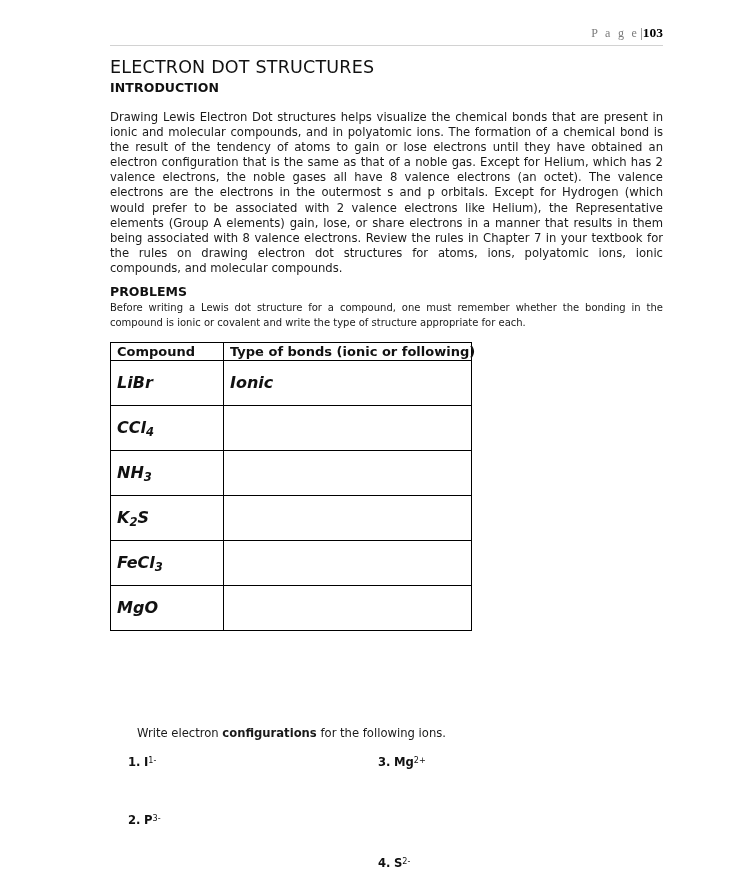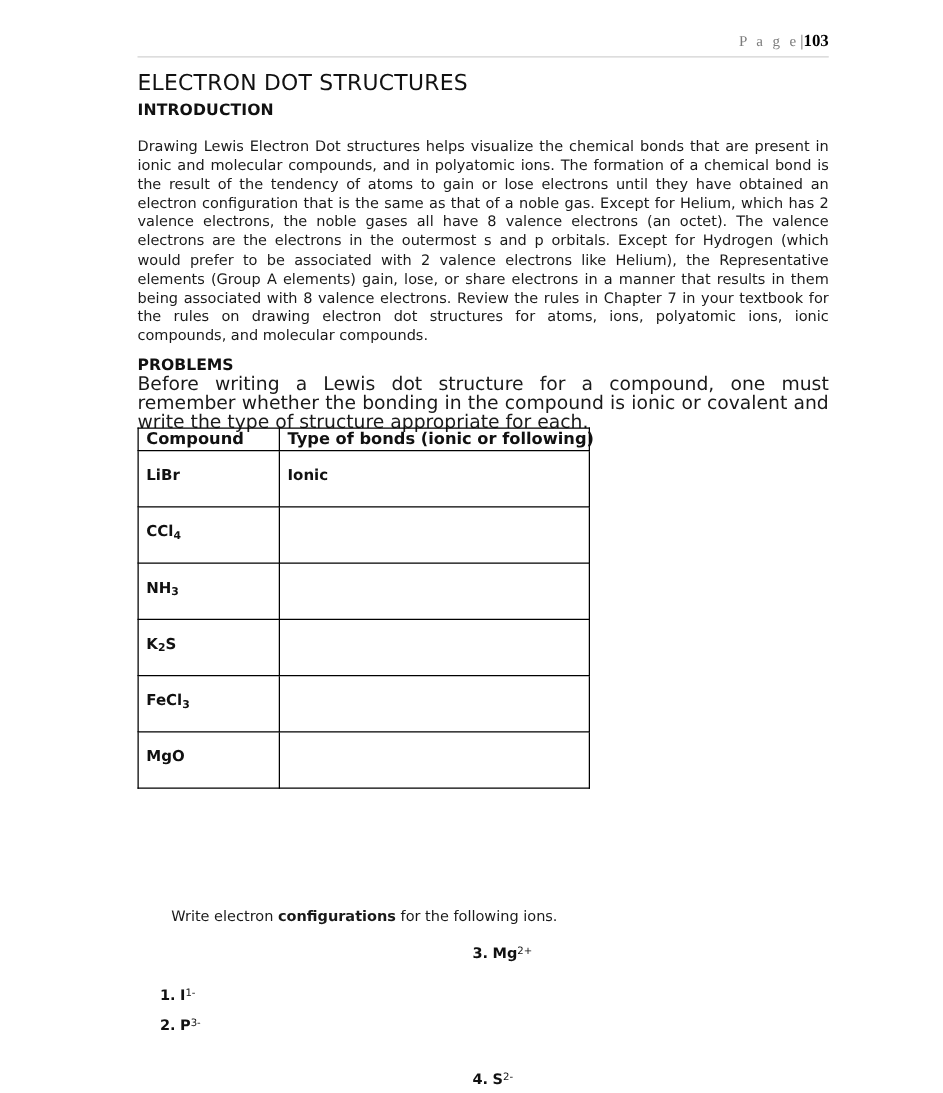--- a/index.html
+++ b/index.html
@@ -102,21 +102,21 @@
     font-size: 12.5px;
     font-weight: bold;
     color: #111111;
     white-space: nowrap;
   }
   .problems-intro {
     position: absolute;
     left: 110px;
     top: 300px;
     width: 553px;
-    font-size: 15px;
+    font-size: 10px;
     line-height: 15.1px;
     text-align: justify;
     color: #1a1a1a;
   }
 
   
   .bond-table {
     position: absolute;
     left: 110px;
     top: 342px;
@@ -141,24 +141,25 @@
     font-size: 13px;
     font-weight: bold;
     color: #111111;
     white-space: nowrap;
   }
   .bond-table td {
     height: 44px;
   }
   .bond-table td .cell-inner {
     padding: 12px 0 0 6px;
-    font-size: 12px;
-    font-weight: bold;
-    color: #111111;
-    white-space: nowrap;
+    font-size: 16px;
+    font-weight: bold;
+    color: #111111;
+    white-space: nowrap;
+    font-style: italic;
   }
   .bond-table td.answer .cell-inner {
     font-weight: bold;
   }
   sub {
     font-size: 0.72em;
     vertical-align: baseline;
     position: relative;
     bottom: -0.28em;
   }
@@ -189,21 +190,21 @@
   }
   .ion-item .num {
     font-weight: bold;
     display: inline-block;
     width: 16px;
   }
   .ion-item .sym {
     font-weight: bold;
   }
 
-  .ion-1 { left: 128px; top: 755px; margin-top: 34px; }
+  .ion-1 { left: 128px; top: 755px; }
   .ion-2 { left: 128px; top: 813px; }
   .ion-3 { left: 378px; top: 755px; }
   .ion-4 { left: 378px; top: 813px; margin-top: 43px; }
 </style>
 </head>
 <body>
 
 <div class="page">
 
   <div class="page-header">

